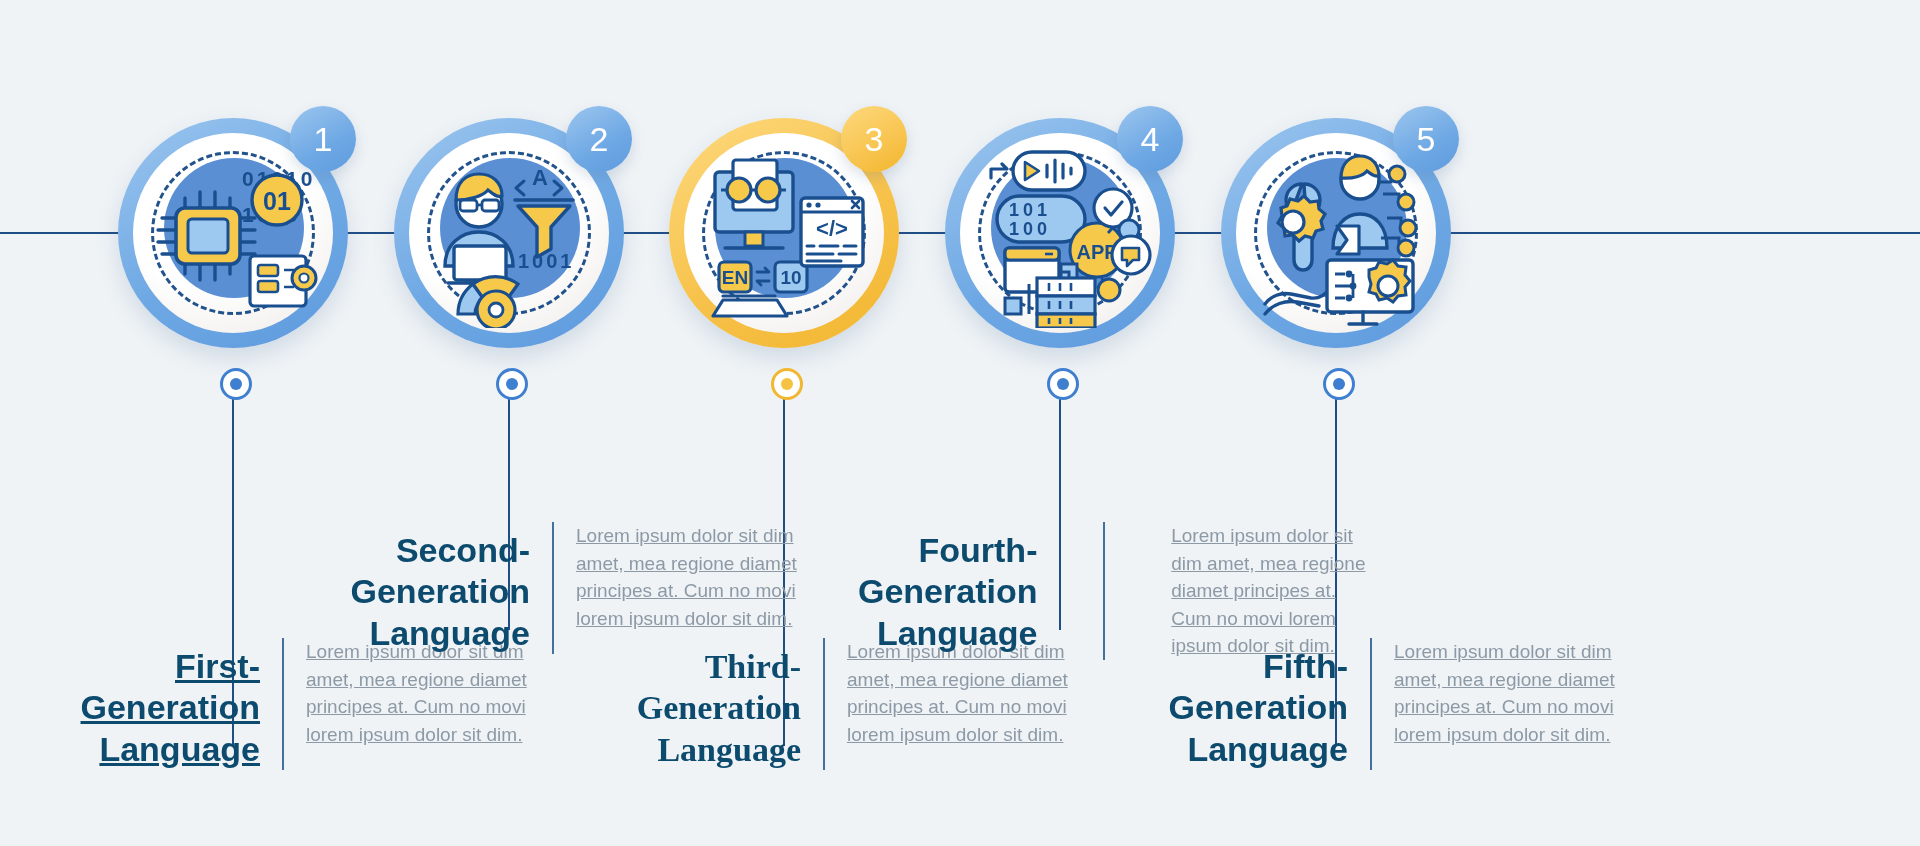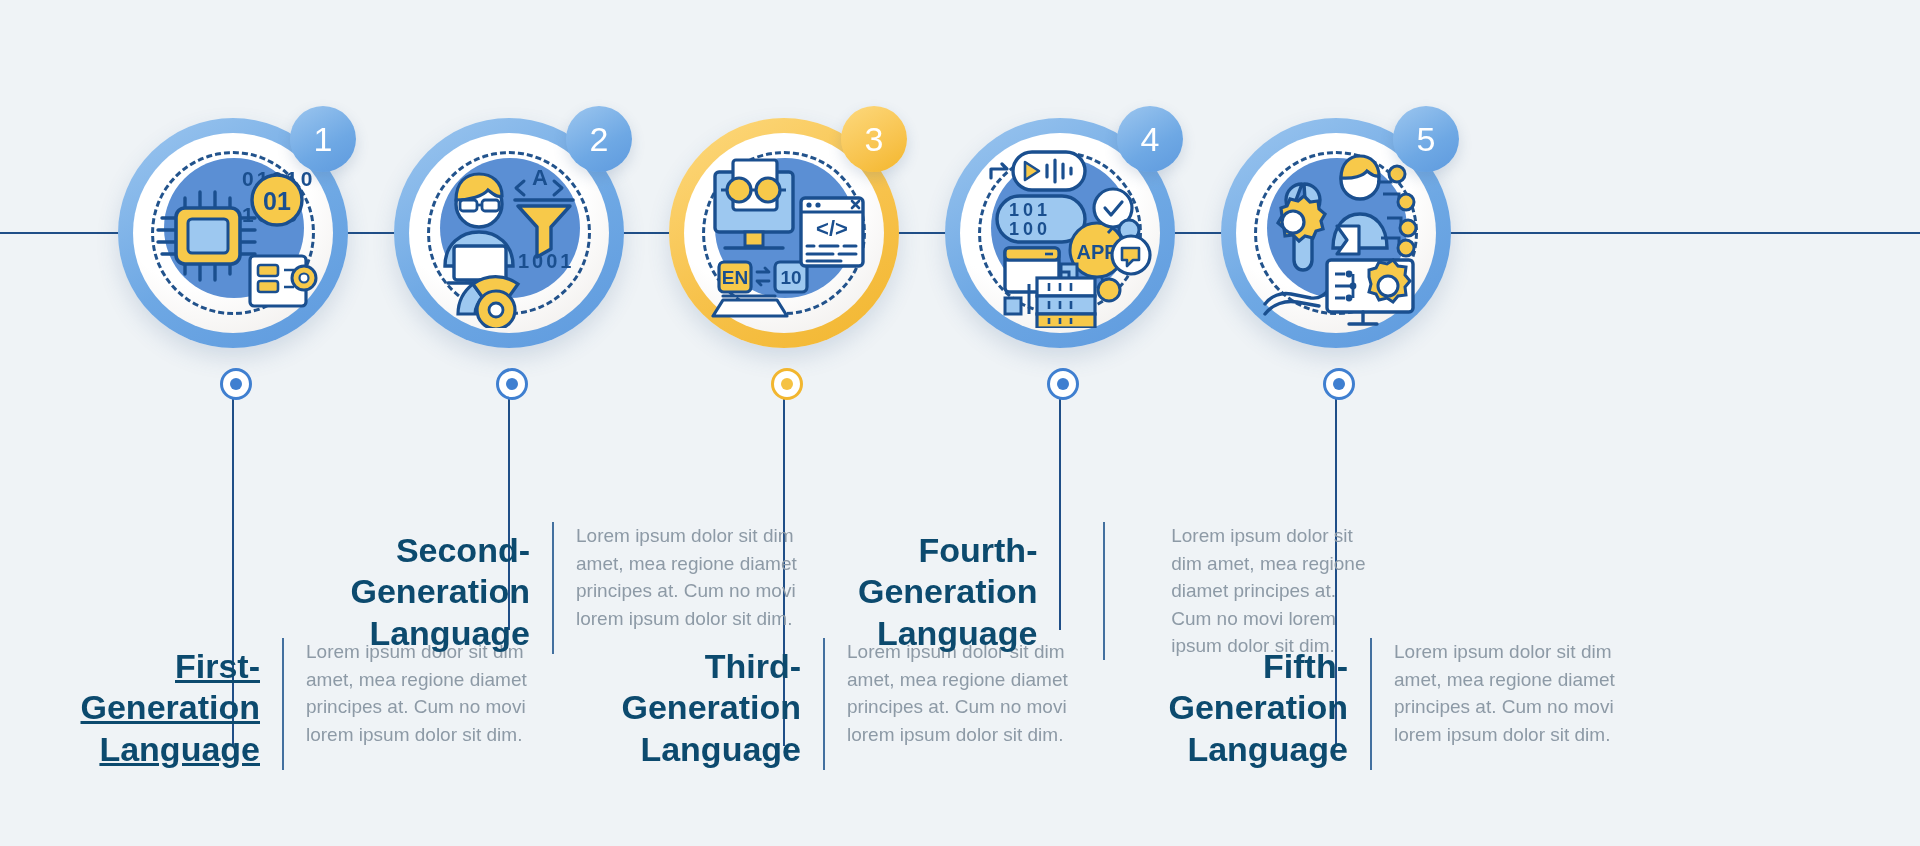--- a/index.html
+++ b/index.html
@@ -68,21 +68,21 @@
 
   
   .block{position:absolute;display:flex;align-items:flex-start;}
   .title{
     color:#0c4a6e;font-weight:bold;font-size:34px;line-height:1.22;
     text-align:right;padding-right:22px;white-space:pre-line;margin-top:8px;
   }
   .rule{width:2px;align-self:stretch;background:#25588f;opacity:.85;}
   .body{
     color:#8d9aa6;font-size:19px;line-height:1.45;
-    padding-left:22px;white-space:pre-line;
+    padding-left:22px;white-space:pre-line;text-decoration:underline;
   }
 </style>
 </head>
 <body>
 
 <div id="stage">
 
   <div class="axis"></div>
 
   <div class="node" style="left:118px;top:118px;">
@@ -326,21 +326,21 @@
   </div>
 
   <div class="block" style="left:280px;top:522px;width:540px;">
     <div class="title" style="width:250px;">Second-Generation
 Language</div>
     <div class="rule"></div>
     <div class="body" style="width:230px;">Lorem ipsum dolor sit dim amet, mea regione diamet principes at. Cum no movi lorem ipsum dolor sit dim.</div>
   </div>
 
   <div class="block" style="left:565px;top:638px;width:530px;">
-    <div class="title" style="width:236px;">Third-Generation
+    <div class="title" style="width:236px;font-family:Liberation Serif, serif;">Third-Generation
 Language</div>
     <div class="rule"></div>
     <div class="body" style="width:230px;">Lorem ipsum dolor sit dim amet, mea regione diamet principes at. Cum no movi lorem ipsum dolor sit dim.</div>
   </div>
 
   <div class="block" style="left:830px;top:522px;width:540px;gap:44px;">
     <div class="title" style="width:240px;">Fourth-Generation
 Language</div>
     <div class="rule"></div>
     <div class="body" style="width:230px;">Lorem ipsum dolor sit dim amet, mea regione diamet principes at. Cum no movi lorem ipsum dolor sit dim.</div>

